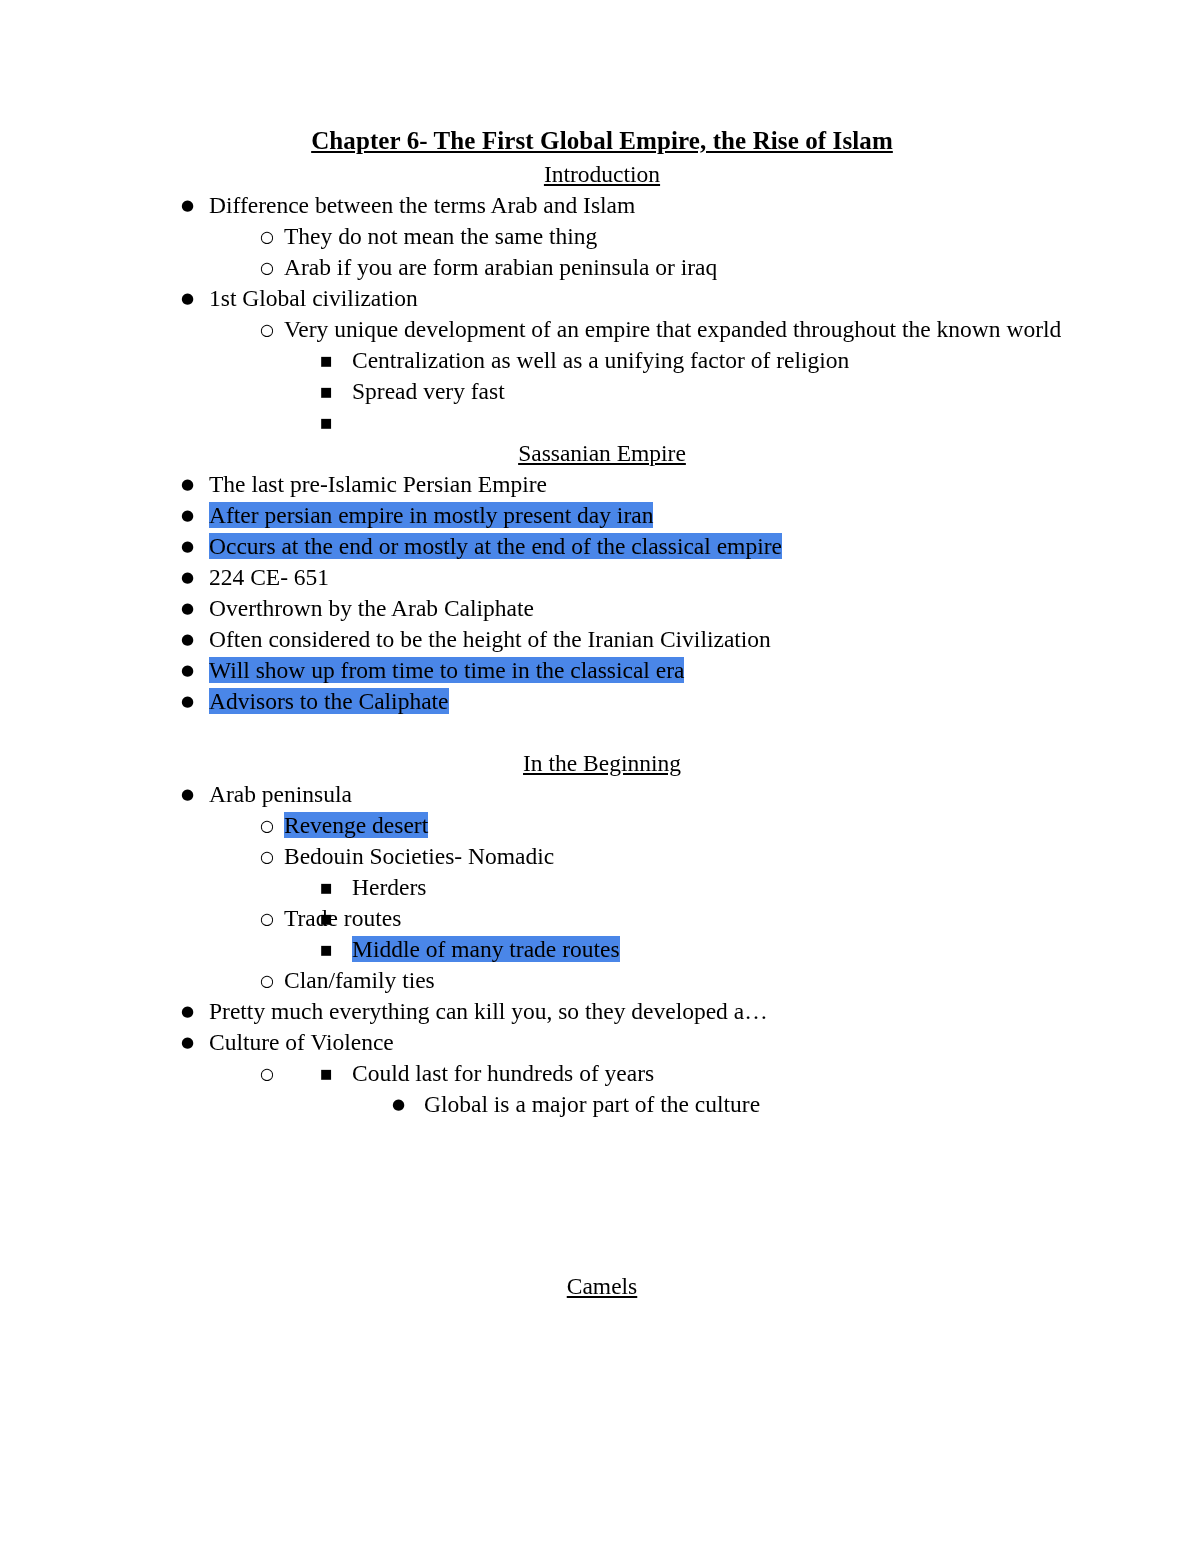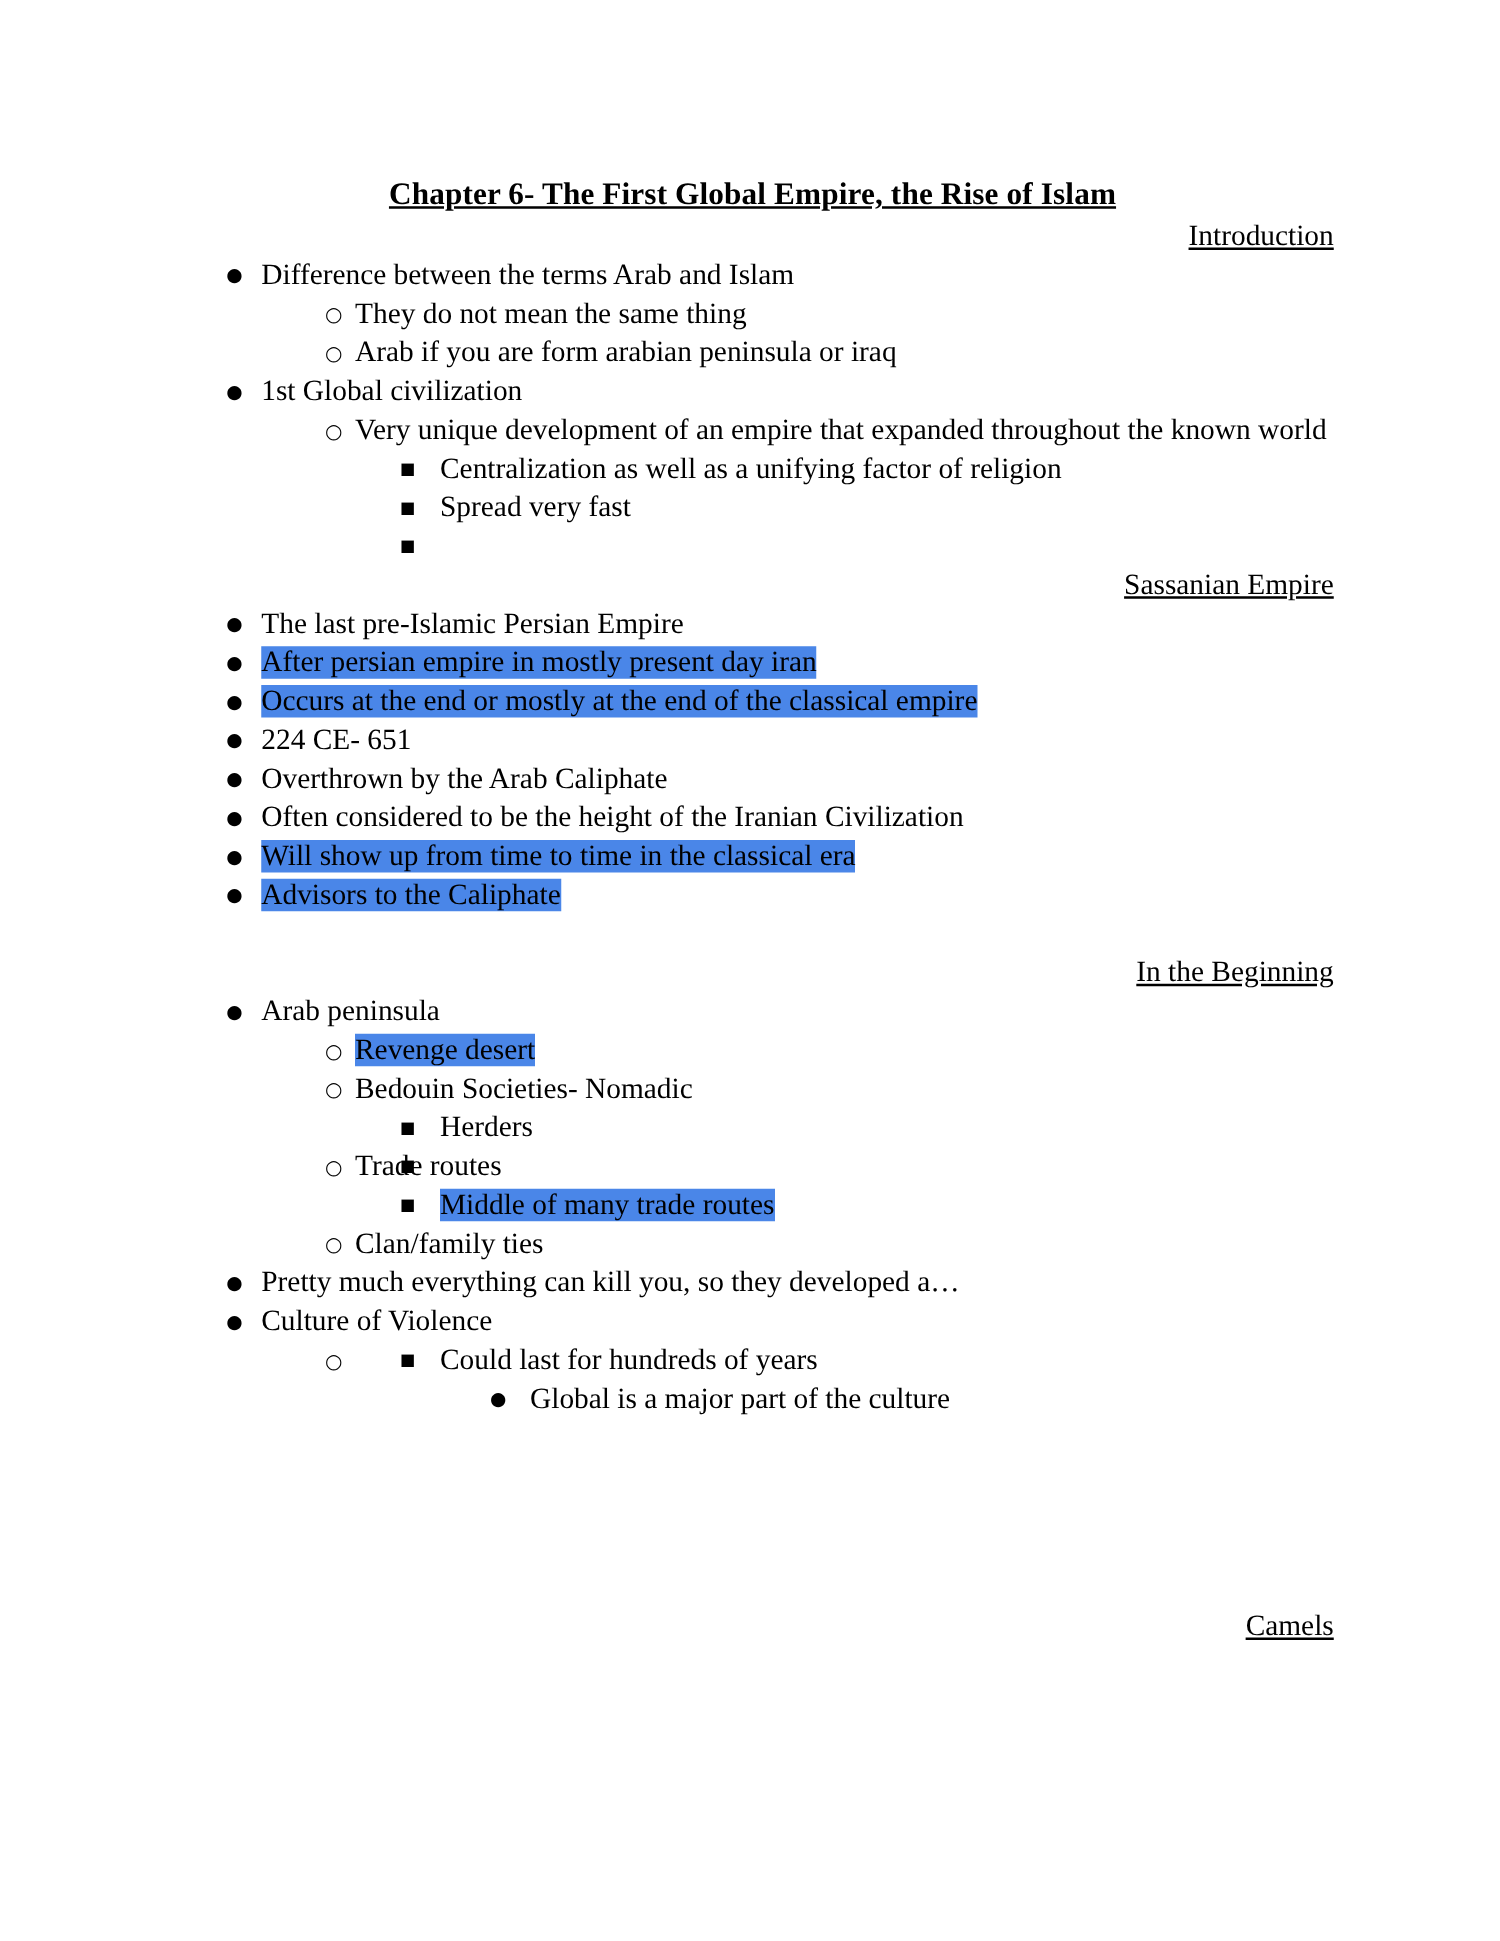--- a/index.html
+++ b/index.html
@@ -14,41 +14,41 @@
     height: 1553px;
     margin: 0 auto;
     background: #ffffff;
     font-family: "Liberation Serif", "DejaVu Serif", serif;
     color: #000000;
     overflow: hidden;
   }
   .content {
     position: absolute;
     left: 137px;
-    top: 140px;
+    top: 125px;
     width: 930px;
   }
 
   
   .doc-title {
     font-size: 25px;
     font-weight: bold;
     text-align: center;
     line-height: 31px;
     margin: 0 0 3px 0;
     letter-spacing: 0.1px;
   }
   .doc-title .u { text-decoration: underline; }
 
   
   .section-heading {
     font-size: 23.5px;
     line-height: 31px;
     margin: 0;
-    text-align: right;
+    text-align: center;
   }
   .section-heading .u { text-decoration: underline; }
 
   
   .blank-line { height: 31px; line-height: 31px; font-size: 23.5px; }
   .blank-line::after { content: "\00a0"; }
 
   
   .item {
     position: relative;

